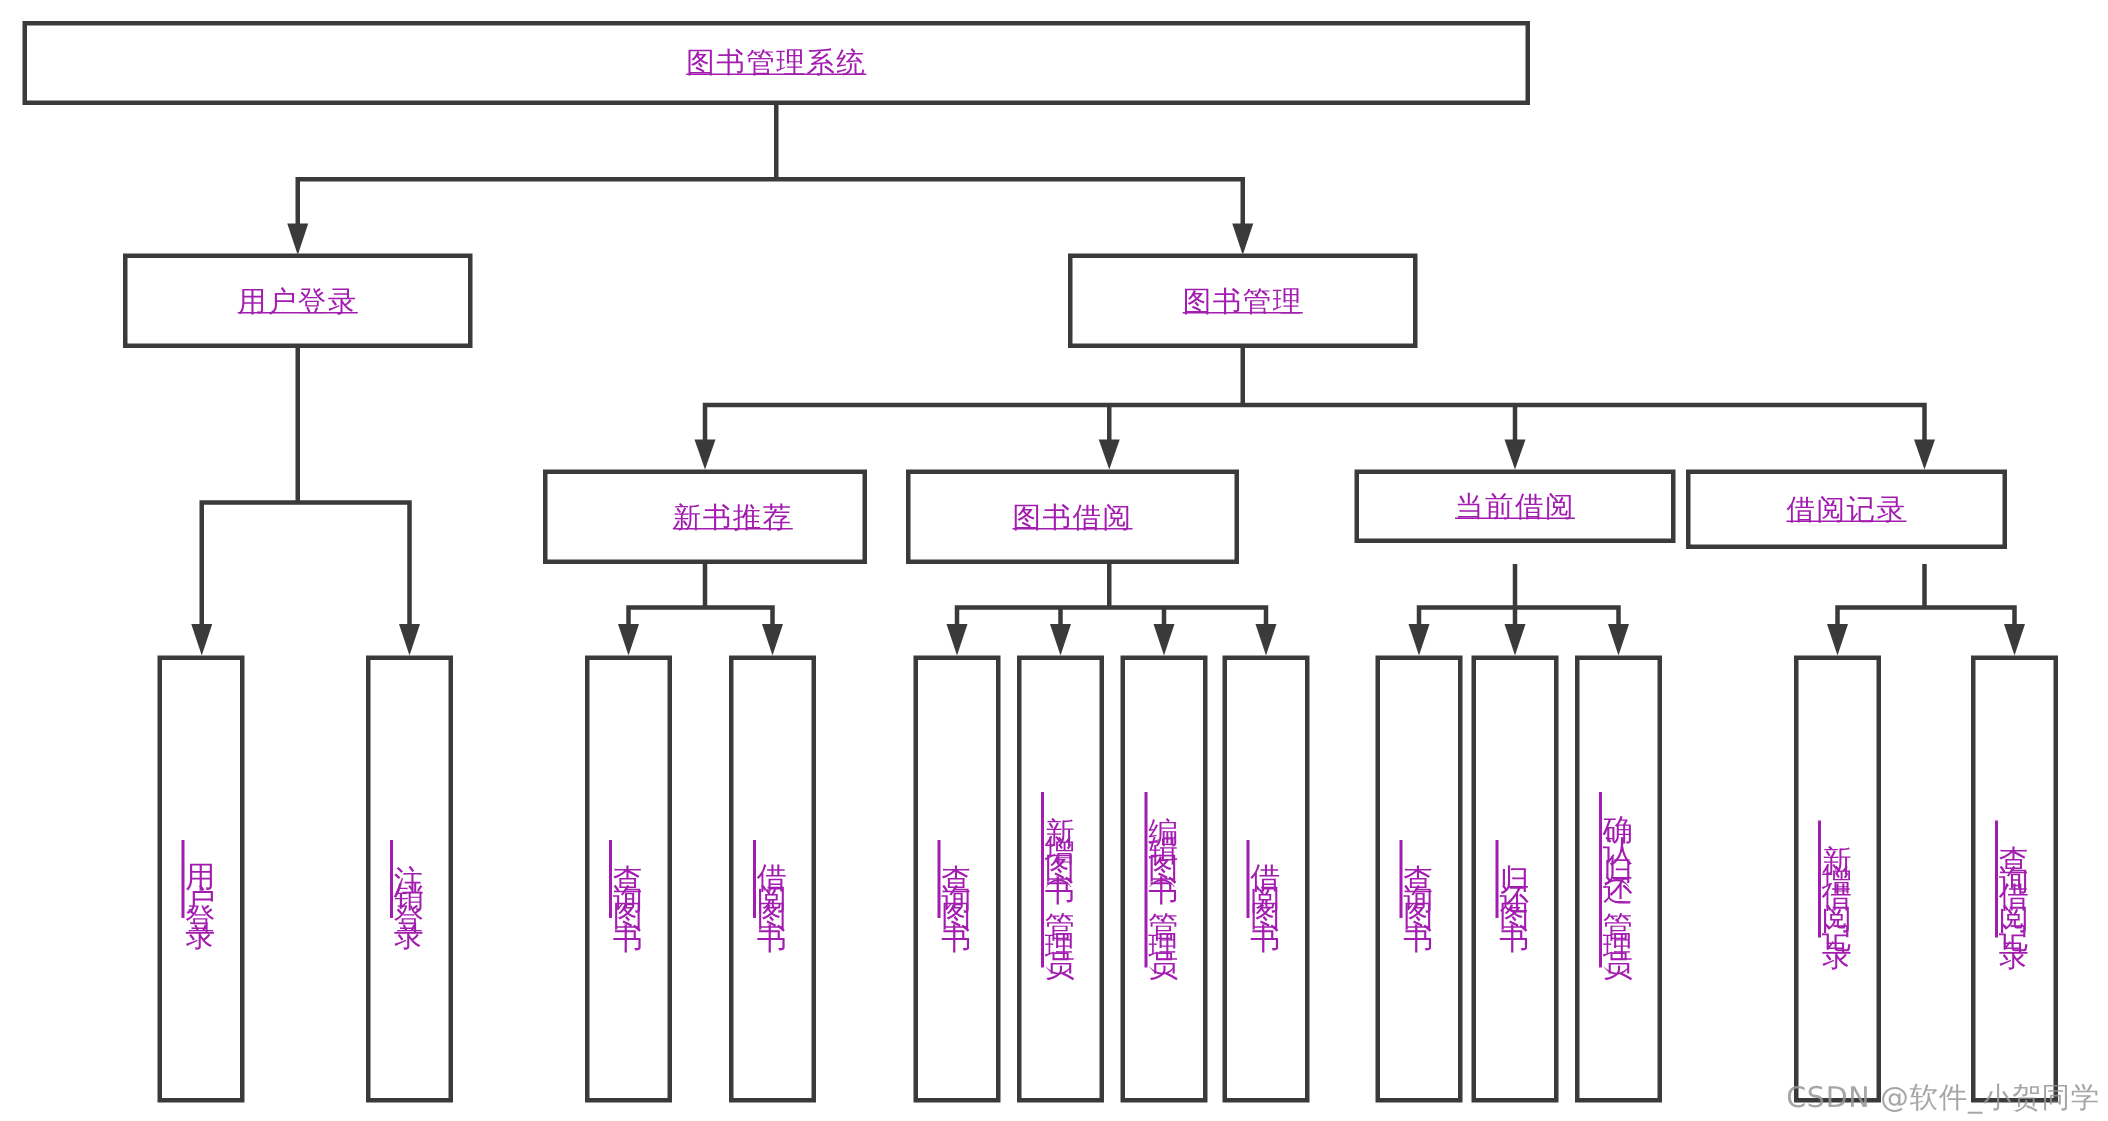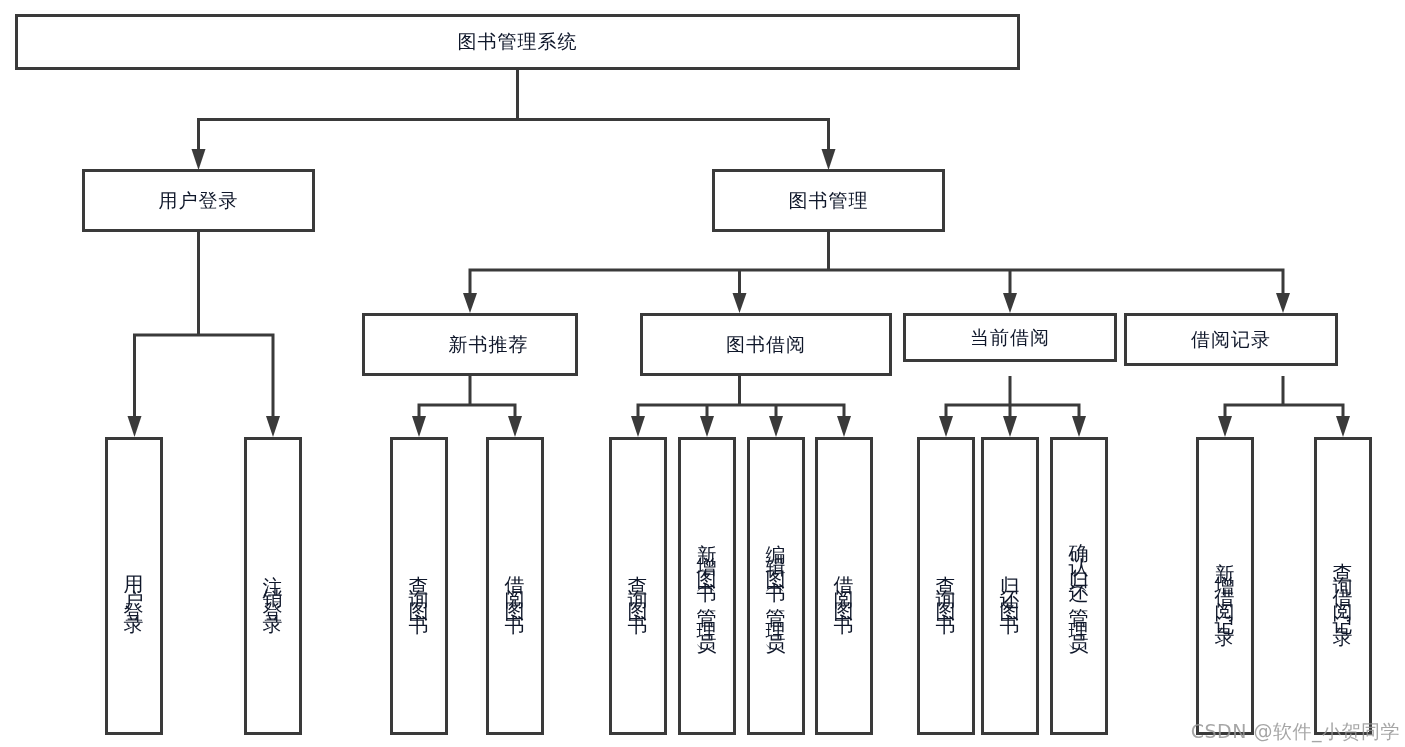--- a/index.html
+++ b/index.html
@@ -24,33 +24,34 @@
     height: 747px;
   }
   .box {
     position: absolute;
     box-sizing: border-box;
     background: #ffffff;
     border: 3px solid #3a3a3a;
     display: flex;
     align-items: center;
     justify-content: center;
-    color: #0f172a;
+    color: #a21caf;
     z-index: 2;
+    text-decoration: underline;
   }
   .box.h .lbl {
     font-size: 19px;
     letter-spacing: 1px;
     white-space: nowrap;
   }
   .root  { left: 15px;  top: 14px;  width: 1005px; height: 56px; }
   .l2a   { left: 82px;  top: 169px; width: 233px;  height: 63px; }
   .l2b   { left: 712px; top: 169px; width: 233px;  height: 63px; align-items: center; }
   .l3a   { left: 362px; top: 313px; width: 216px;  height: 63px; padding-left: 37px; }
-  .l3b   { left: 640px; top: 313px; width: 252px;  height: 63px; align-items: center; }
+  .l3b   { left: 604px; top: 313px; width: 222px;  height: 63px; align-items: center; }
   .l3c   { left: 903px; top: 313px; width: 214px;  height: 49px; }
   .l3d   { left: 1124px;top: 313px; width: 214px;  height: 53px; }
   .leaf {
     top: 437px;
     width: 58px;
     height: 298px;
   }
   .leaf .lbl {
     writing-mode: vertical-rl;
     text-orientation: mixed;

